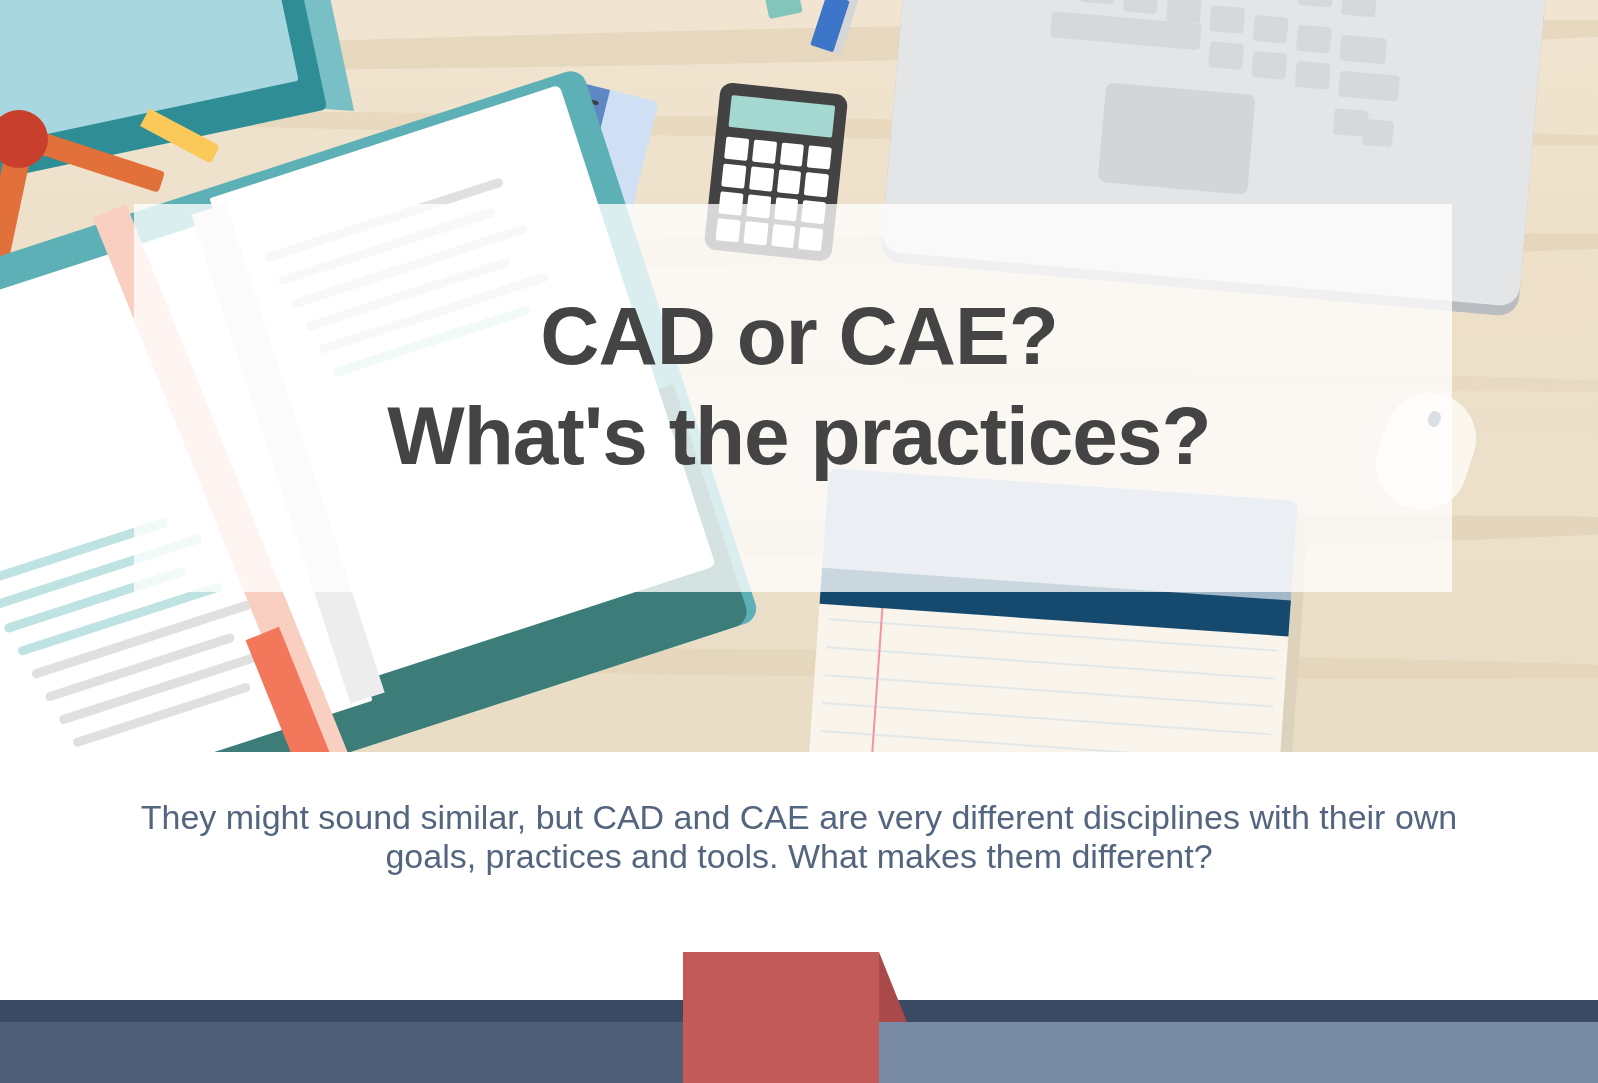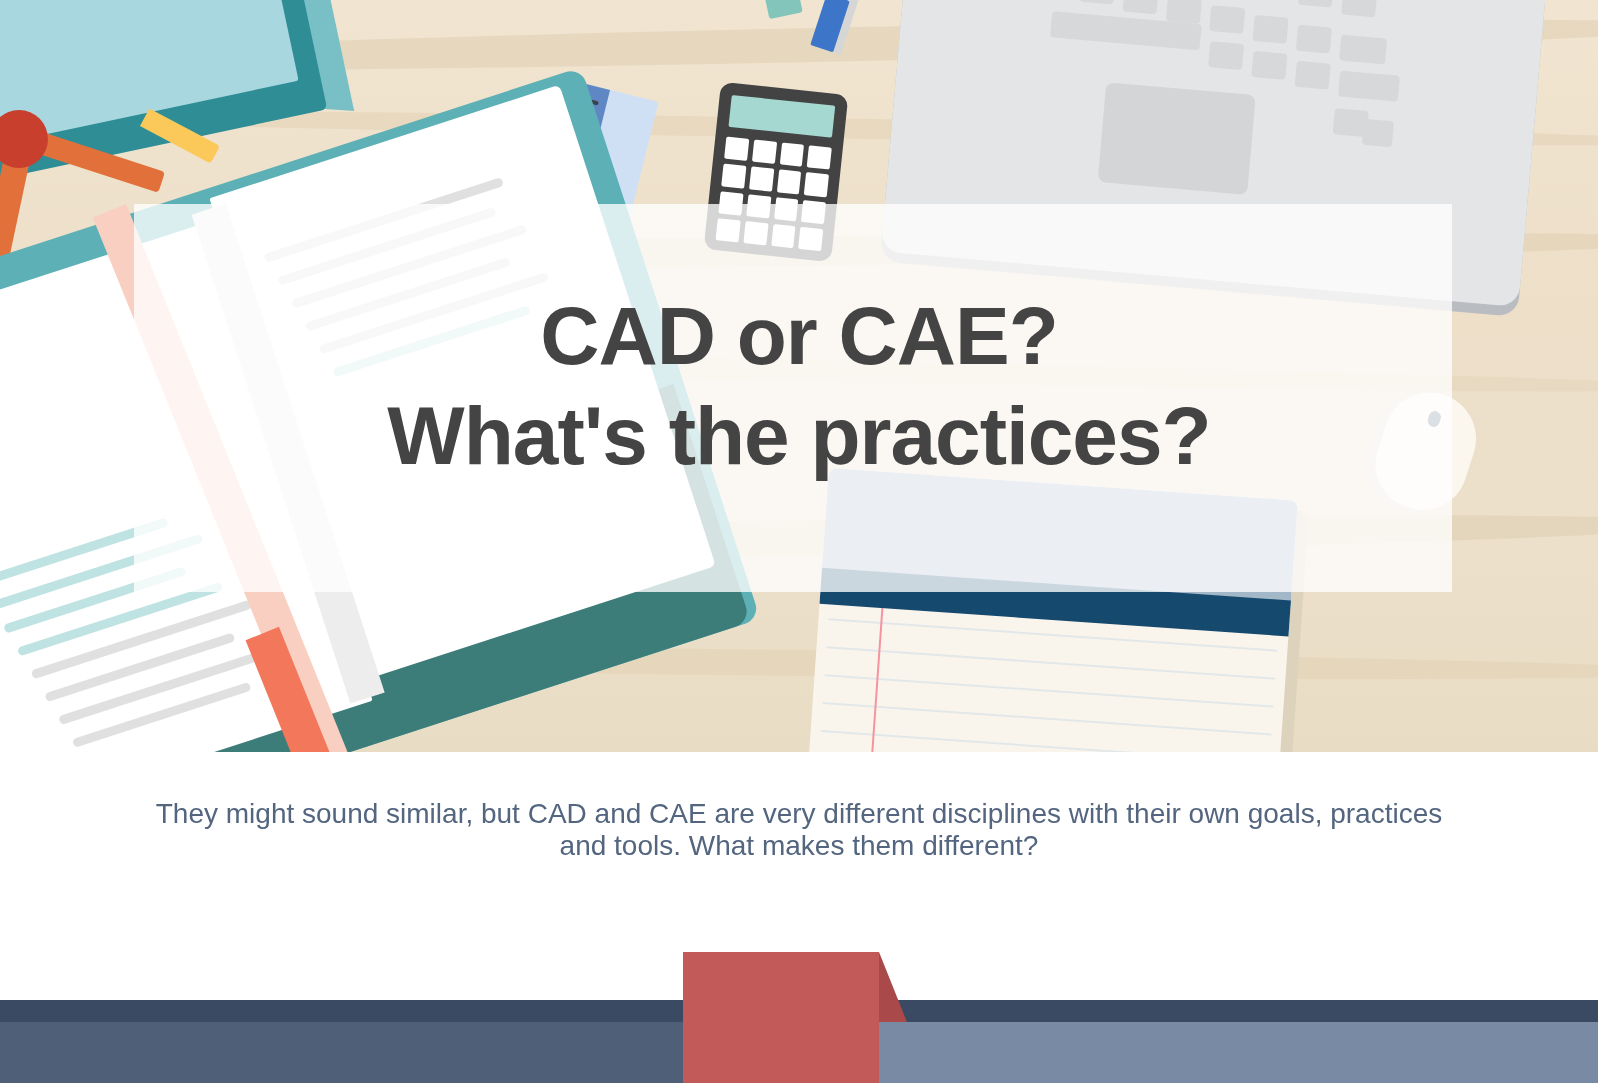--- a/index.html
+++ b/index.html
@@ -134,21 +134,21 @@
 
   
   .titleWrap{position:absolute;left:0;top:286px;width:1598px;text-align:center;
              z-index:6;}
   .title{font-size:82px;font-weight:bold;color:#444444;line-height:1.22;
          letter-spacing:-1px;white-space:nowrap;}
 
   
   .intro{position:absolute;left:0;top:752px;width:1598px;height:248px;background:#fff;}
   .introText{position:absolute;left:50%;top:46px;transform:translateX(-50%);
-             width:1320px;text-align:center;color:#53657f;font-size:28px;
+             width:1320px;text-align:center;color:#53657f;font-size:34px;
              line-height:1.16;}
 
   
   .barTop{position:absolute;left:0;top:1000px;width:1598px;height:22px;background:#3a4a63;}
   .panels{position:absolute;left:0;top:1022px;width:1598px;height:61px;display:flex;}
   .panelL{width:50%;height:100%;background:#4f5f78;position:relative;}
   .panelR{width:50%;height:100%;background:#798aa4;position:relative;}
   .panelLabel{position:absolute;left:0;right:0;top:40px;text-align:center;color:#fff;
               font-size:52px;font-weight:bold;white-space:nowrap;}
 

